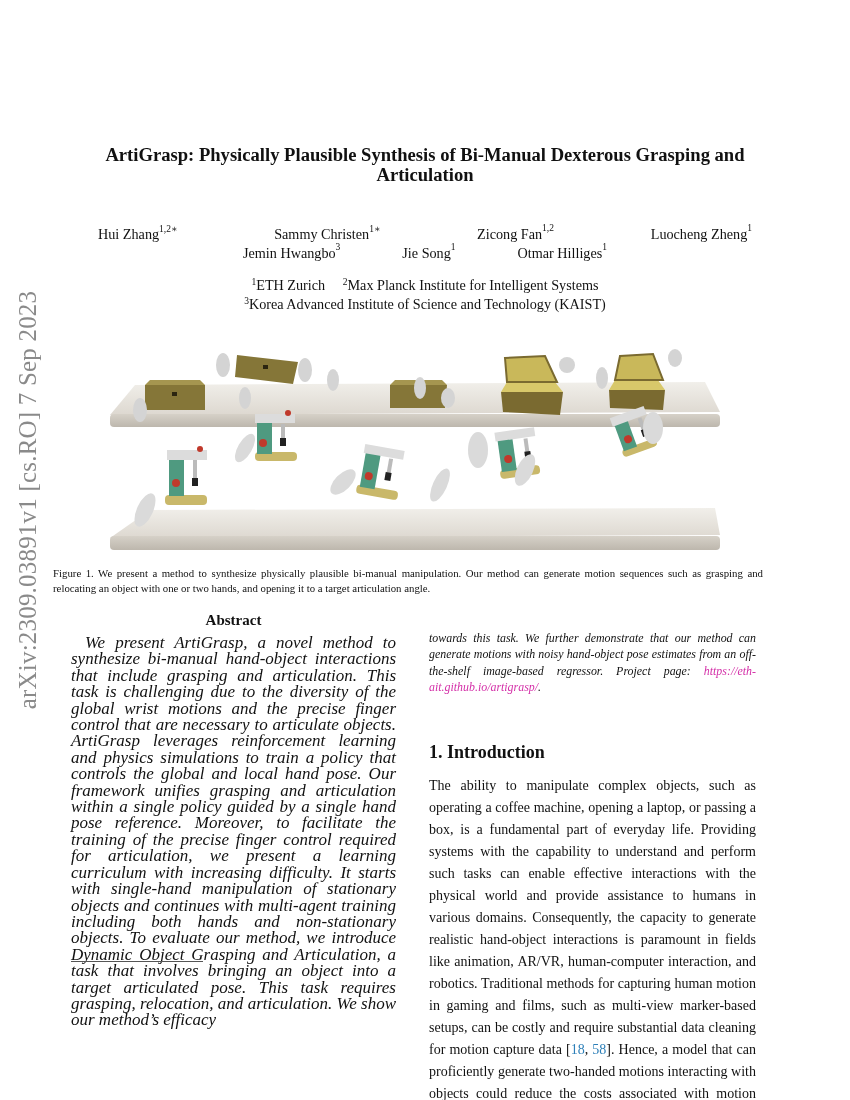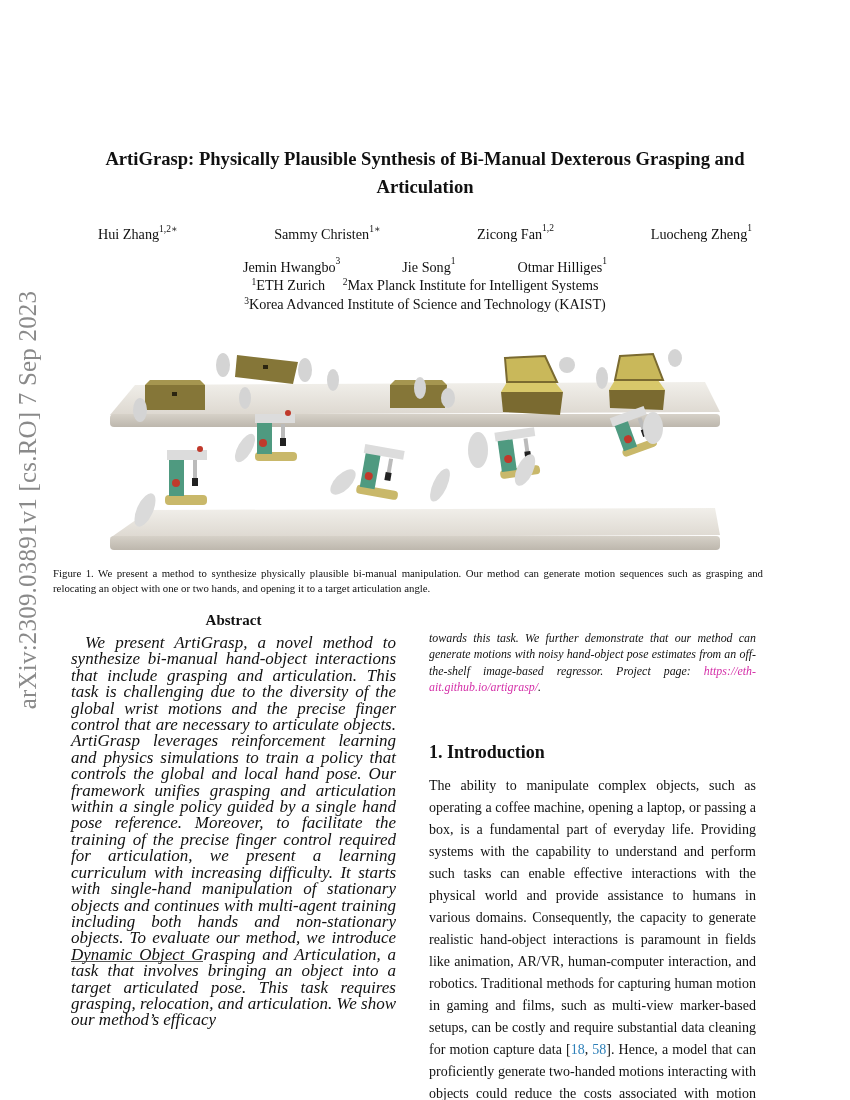--- a/index.html
+++ b/index.html
@@ -6,25 +6,25 @@
   body { width: 850px; height: 1100px; position: relative; overflow: hidden;
          font-family: "Liberation Serif", "DejaVu Serif", serif; color: #111; }
   .page { position: absolute; left: 0; top: 0; width: 850px; height: 1100px; }
 
   .arxiv-stamp { position: absolute; left: 6px; top: 300px; width: 44px; height: 400px; }
   .arxiv-stamp span { position: absolute; left: 50%; top: 50%; white-space: nowrap;
     transform: translate(-50%, -50%) rotate(-90deg); font-size: 25px; color: #8a8a8a;
     font-family: "Liberation Serif", serif; letter-spacing: 0.2px; }
 
   .title { position: absolute; left: 60px; top: 145px; width: 730px; text-align: center;
-    font-weight: bold; font-size: 18.6px; line-height: 28px; }
+    font-weight: bold; font-size: 18.6px; line-height: 20px; }
 
   .authors { position: absolute; left: 80px; top: 226px; width: 690px; font-size: 14.2px; }
   .authors .row1 { display: flex; justify-content: space-between; padding: 0 18px 0 18px; }
-  .authors .row2 { display: flex; justify-content: center; gap: 62px; margin-top: 16px; }
+  .authors .row2 { display: flex; justify-content: center; gap: 62px; margin-top: 2px; }
   sup { font-size: 9.5px; vertical-align: top; position: relative; top: -3px; }
 
   .affils { position: absolute; left: 80px; top: 276px; width: 690px; text-align: center;
     font-size: 14.2px; line-height: 19px; }
   .affils .sep { display: inline-block; width: 14px; }
 
   .figure { position: absolute; left: 105px; top: 340px; width: 640px; height: 215px; }
   .figure svg { width: 640px; height: 215px; display: block; }
 
   .caption { position: absolute; left: 53px; top: 566px; width: 710px; font-size: 10.8px;

